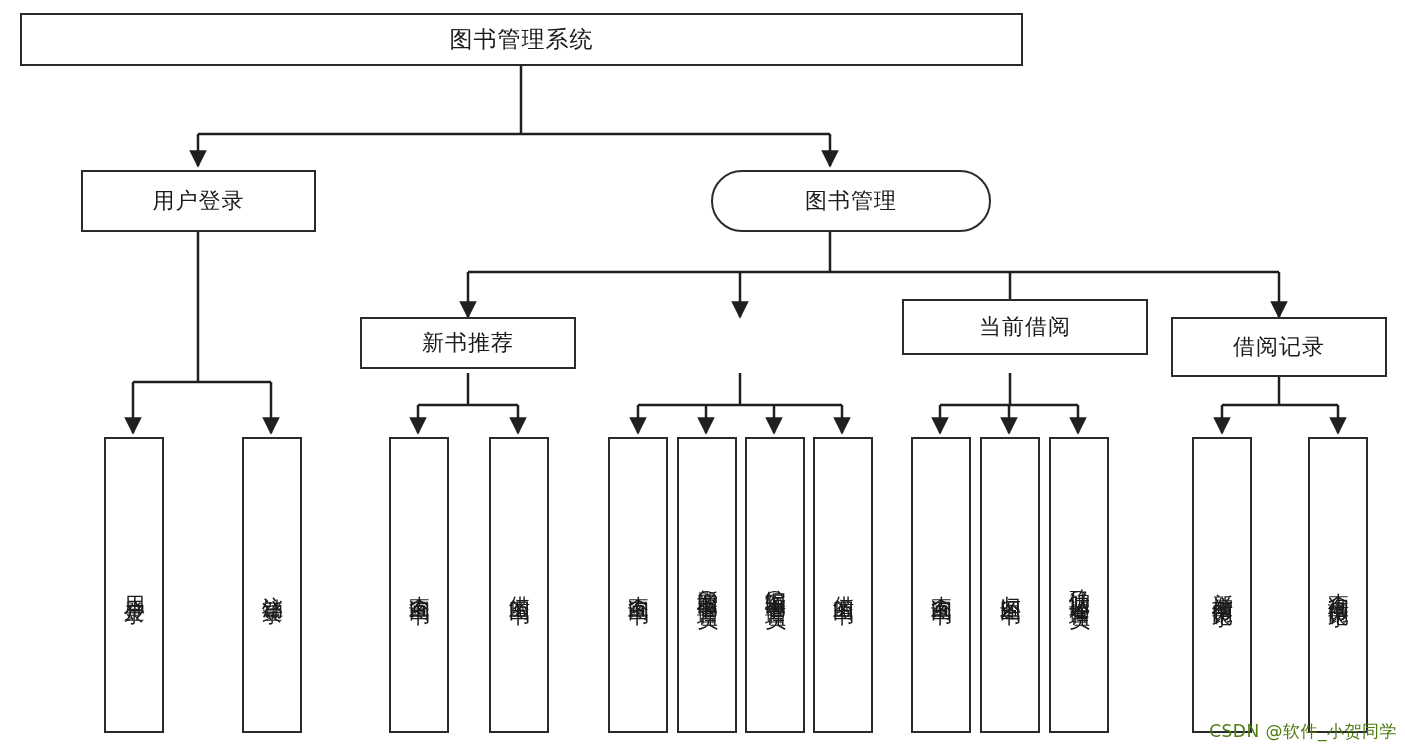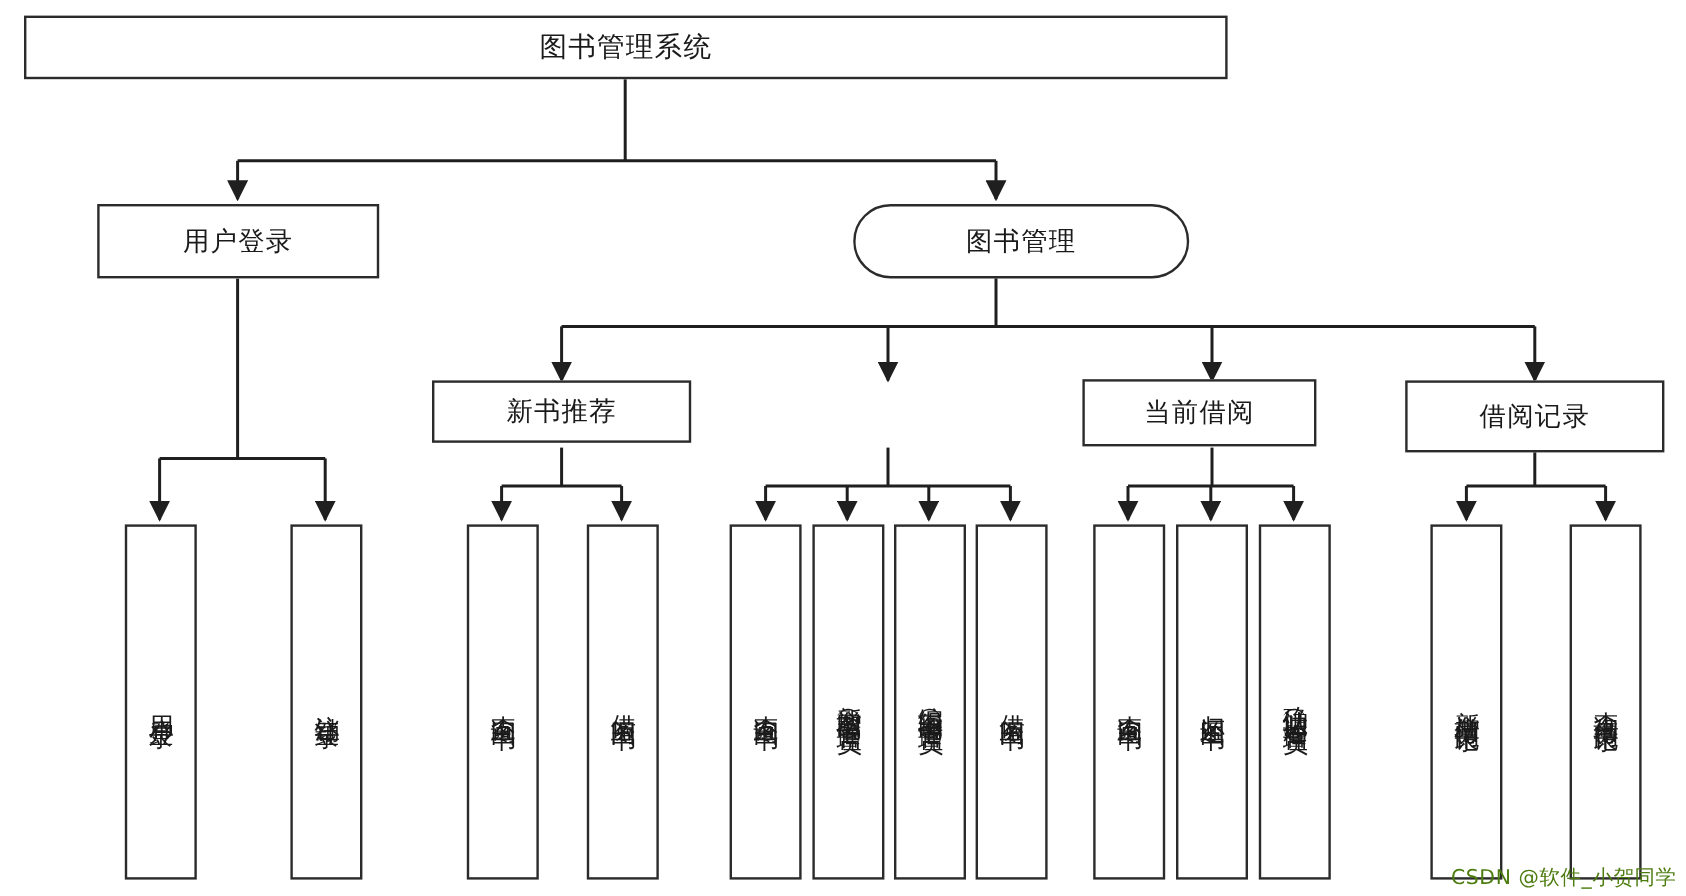--- a/index.html
+++ b/index.html
@@ -126,21 +126,21 @@
   <div class="node h" style="left:81px; top:170px; width:235px; height:62px;">
     <span>用户登录</span>
   </div>
   <div class="node h" style="left:711px; top:170px; width:280px; height:62px;border-radius:31px;">
     <span>图书管理</span>
   </div>
 
   <div class="node h" style="left:360px; top:317px; width:216px; height:52px;">
     <span>新书推荐</span>
   </div>
-  <div class="node h" style="left:902px; top:316px; width:195px; height:56px;font-family:Liberation Serif, serif;">
+  <div class="node h" style="left:902px; top:299px; width:246px; height:56px;font-family:Liberation Serif, serif;">
     <span>当前借阅</span>
   </div>
   <div class="node h" style="left:1171px; top:317px; width:216px; height:60px;">
     <span>借阅记录</span>
   </div>
 
   <div class="node v" style="left:104px; top:437px; width:60px; height:296px;">
     <span class="vtext">用户登录</span>
   </div>
   <div class="node v" style="left:242px; top:437px; width:60px; height:296px;">

